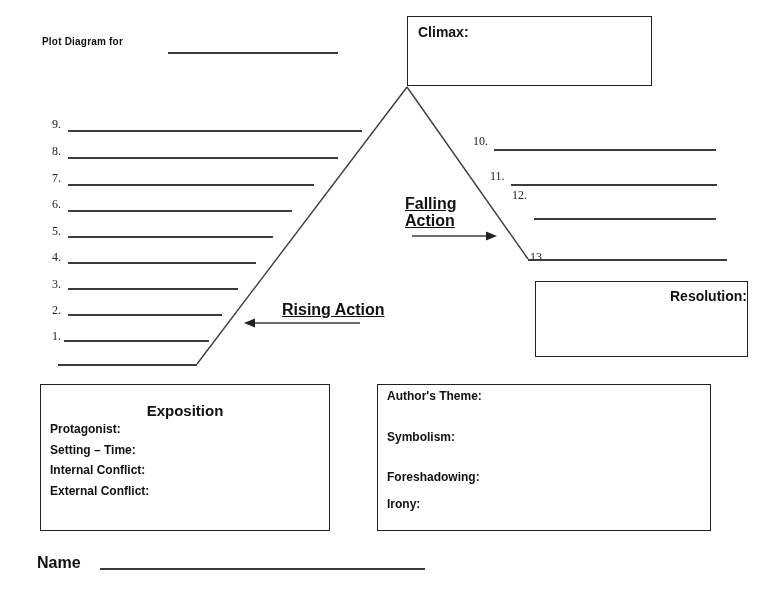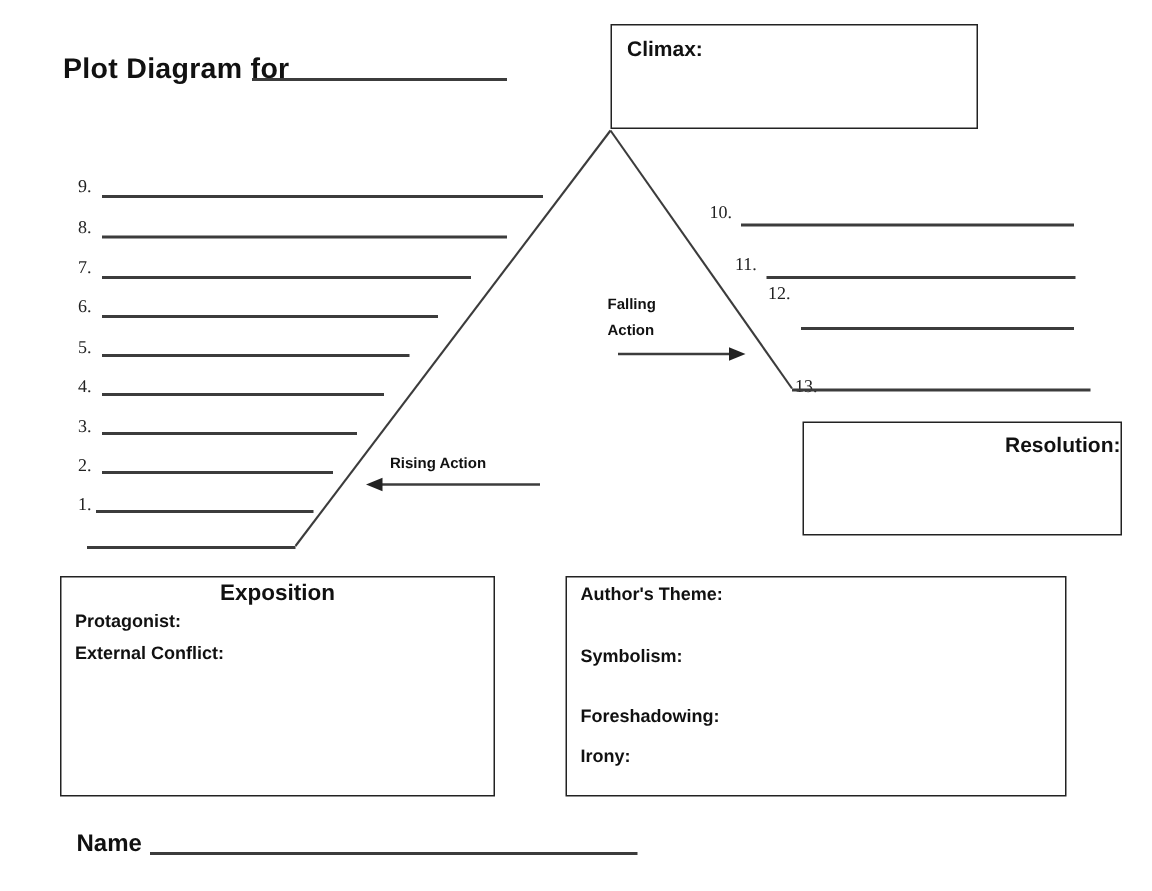--- a/index.html
+++ b/index.html
@@ -10,23 +10,23 @@
     font-family:"Liberation Sans", sans-serif;
     color:#111111;
     overflow:hidden;
   }
   .abs{position:absolute;}
   .serif{font-family:"Liberation Serif", serif;}
   .blank-line{position:absolute;height:2px;background:#3c3c3c;}
   .thin-line{position:absolute;height:1.5px;background:#3c3c3c;}
   .box{position:absolute;border:1.5px solid #222222;background:#ffffff;box-sizing:border-box;}
   .num{font-size:12px;color:#222;}
-  .page-title{font-size:19px;font-weight:bold;letter-spacing:0.2px;}
+  .page-title{font-size:10px;font-weight:bold;letter-spacing:0.2px;}
   .box-label{font-size:14px;font-weight:bold;}
-  .action-label{font-size:10px;font-weight:bold;line-height:17px;}
+  .action-label{font-size:16px;font-weight:bold;line-height:17px;text-decoration:underline;}
   .expo-title{font-size:15px;font-weight:bold;text-align:center;}
   .field{font-size:12px;font-weight:bold;line-height:20.5px;}
   .field-abs{position:absolute;font-size:12px;font-weight:bold;}
   .name-label{font-size:16px;font-weight:bold;}
   svg{position:absolute;left:0;top:0;pointer-events:none;}
 </style>
 </head>
 <body>
 
 <div id="page">
@@ -71,21 +71,21 @@
   <div class="thin-line" style="left:68px;top:288px;width:170px;"></div>
 
   <span class="abs num serif" style="left:52px;top:303px;">2.</span>
   <div class="thin-line" style="left:68px;top:314px;width:154px;"></div>
 
   <span class="abs num serif" style="left:52px;top:329px;">1.</span>
   <div class="thin-line" style="left:64px;top:340px;width:145px;"></div>
 
   <div class="thin-line" style="left:58px;top:364px;width:139px;"></div>
 
-  <div class="abs action-label" style="left:260px;top:301px;">Rising Action</div>
+  <div class="abs action-label" style="left:282px;top:301px;">Rising Action</div>
 
   <div class="abs action-label" style="left:405px;top:195px;">
     <div>Falling</div>
     <div>Action</div>
   </div>
 
   <span class="abs num serif" style="left:473px;top:134px;">10.</span>
   <div class="thin-line" style="left:494px;top:149px;width:222px;"></div>
 
   <span class="abs num serif" style="left:490px;top:169px;">11.</span>
@@ -95,30 +95,32 @@
   <div class="thin-line" style="left:534px;top:218px;width:182px;"></div>
 
   <span class="abs num serif" style="left:530px;top:239px;margin-top:11px;">13.</span>
   <div class="thin-line" style="left:528px;top:259px;width:199px;"></div>
 
   <div class="box" style="left:535px;top:281px;width:213px;height:76px;">
     <div class="box-label" style="margin:6px 0 0 9px;text-align:right;">Resolution:</div>
   </div>
 
   <div class="box" style="left:40px;top:384px;width:290px;height:147px;">
-    <div class="expo-title" style="margin-top:2px;">Exposition</div>
+    <div class="expo-title" style="margin-top:17px;">Exposition</div>
     <div style="margin:0 0 0 9px;">
       <div class="field">Protagonist:</div>
+      <div class="field">Setting – Time:</div>
+      <div class="field">Internal Conflict:</div>
       <div class="field">External Conflict:</div>
     </div>
   </div>
 
   <div class="box" style="left:377px;top:384px;width:334px;height:147px;">
     <div class="field-abs" style="left:9px;top:4px;">Author's Theme:</div>
     <div class="field-abs" style="left:9px;top:45px;">Symbolism:</div>
     <div class="field-abs" style="left:9px;top:85px;">Foreshadowing:</div>
     <div class="field-abs" style="left:9px;top:112px;">Irony:</div>
   </div>
 
-  <div class="abs name-label" style="left:51px;top:554px;">Name</div>
+  <div class="abs name-label" style="left:37px;top:554px;">Name</div>
   <div class="blank-line" style="left:100px;top:568px;width:325px;"></div>
 
 </div>
 
 </body></html>

